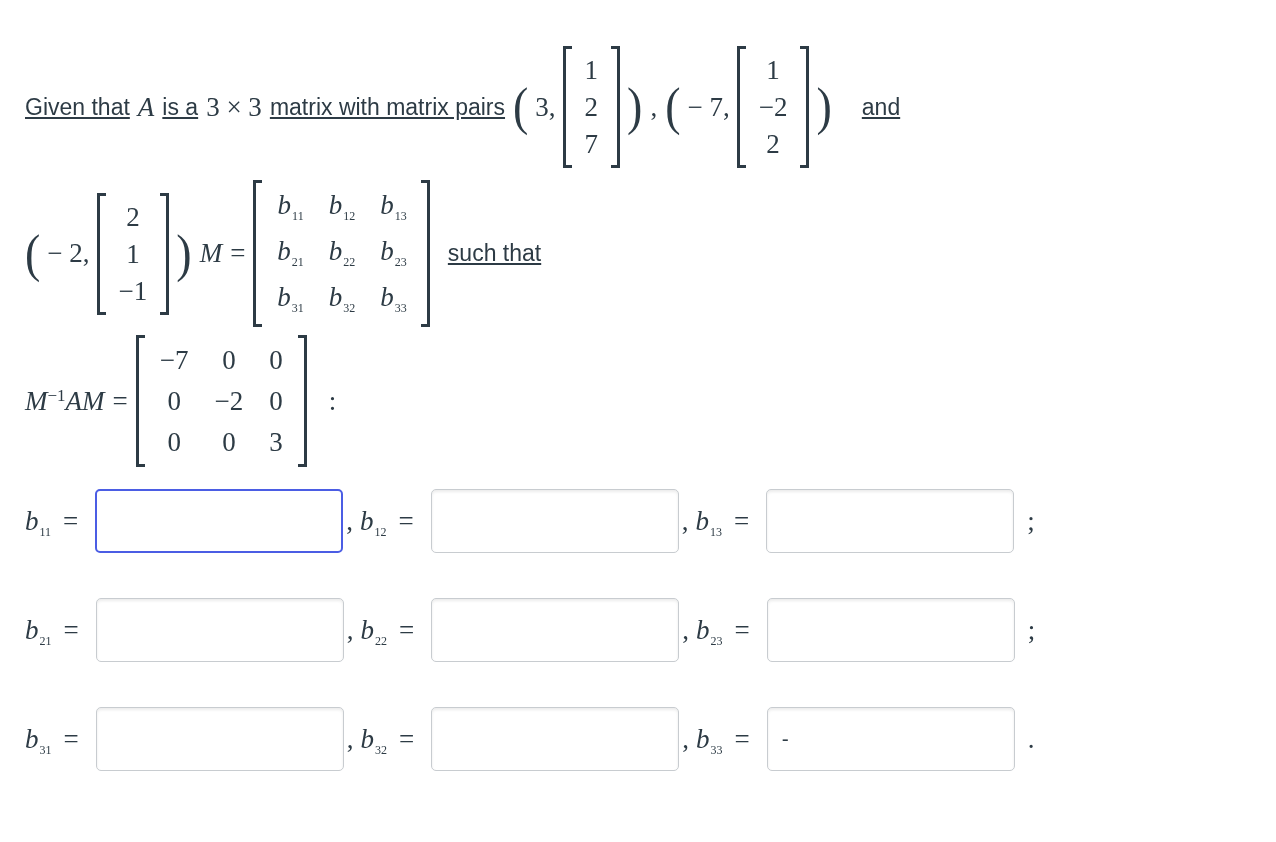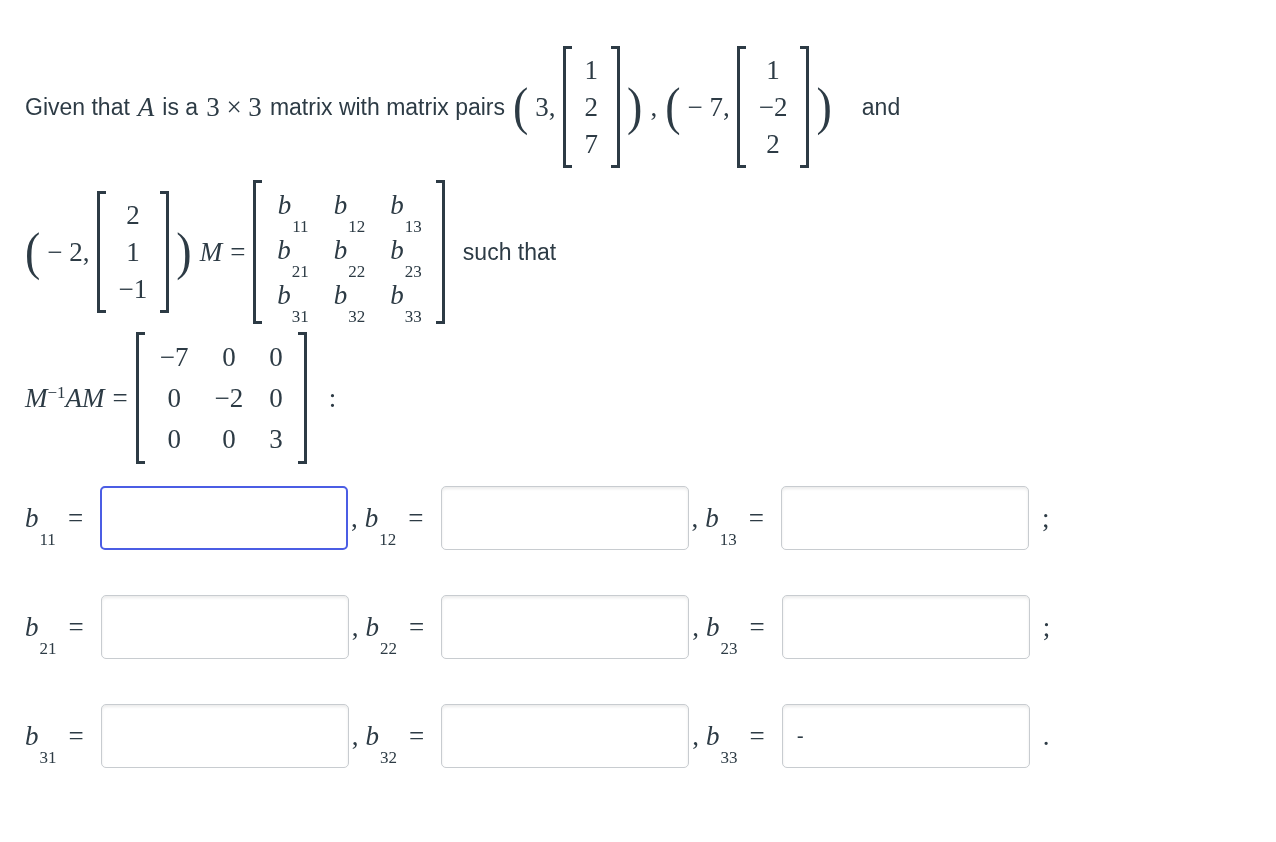--- a/index.html
+++ b/index.html
@@ -15,24 +15,24 @@
     background:var(--page-bg);color:var(--text);
     font-family:"Liberation Sans",sans-serif;
   }
   .page{padding:46px 0 0 25px;}
 
   
   .line{display:flex;align-items:center;gap:8px;}
   .line1{margin-bottom:12px;}
   .line2{margin-bottom:8px;}
   .line3{margin-bottom:22px;}
-  .t{font-size:23px;white-space:pre;}
+  .t{font-size:23px;white-space:pre;text-decoration:underline;}
   .mi{font-family:"Liberation Serif",serif;font-style:italic;font-size:27px;}
   .mn{font-family:"Liberation Serif",serif;font-size:27px;white-space:pre;}
-  .msub{font-family:"Liberation Serif",serif;font-size:17px;font-style:normal;position:relative;top:18px;left:1px;}
+  .msub{font-family:"Liberation Serif",serif;font-size:12px;font-style:normal;position:relative;top:6px;left:1px;}
   .msup{font-family:"Liberation Serif",serif;font-size:17px;font-style:normal;position:relative;top:-9px;}
   .bigp{font-family:"Liberation Serif",serif;font-size:46px;font-weight:400;line-height:1;transform:scaleY(1.15);}
   .eigenpair{display:inline-flex;align-items:center;gap:7px;}
   .and-word{margin-left:22px;}
   .suchthat-word{margin-left:10px;}
   .colon{margin-left:14px;}
 
   
   .matrix{display:inline-flex;align-items:stretch;}
   .br{width:9px;flex:none;}

